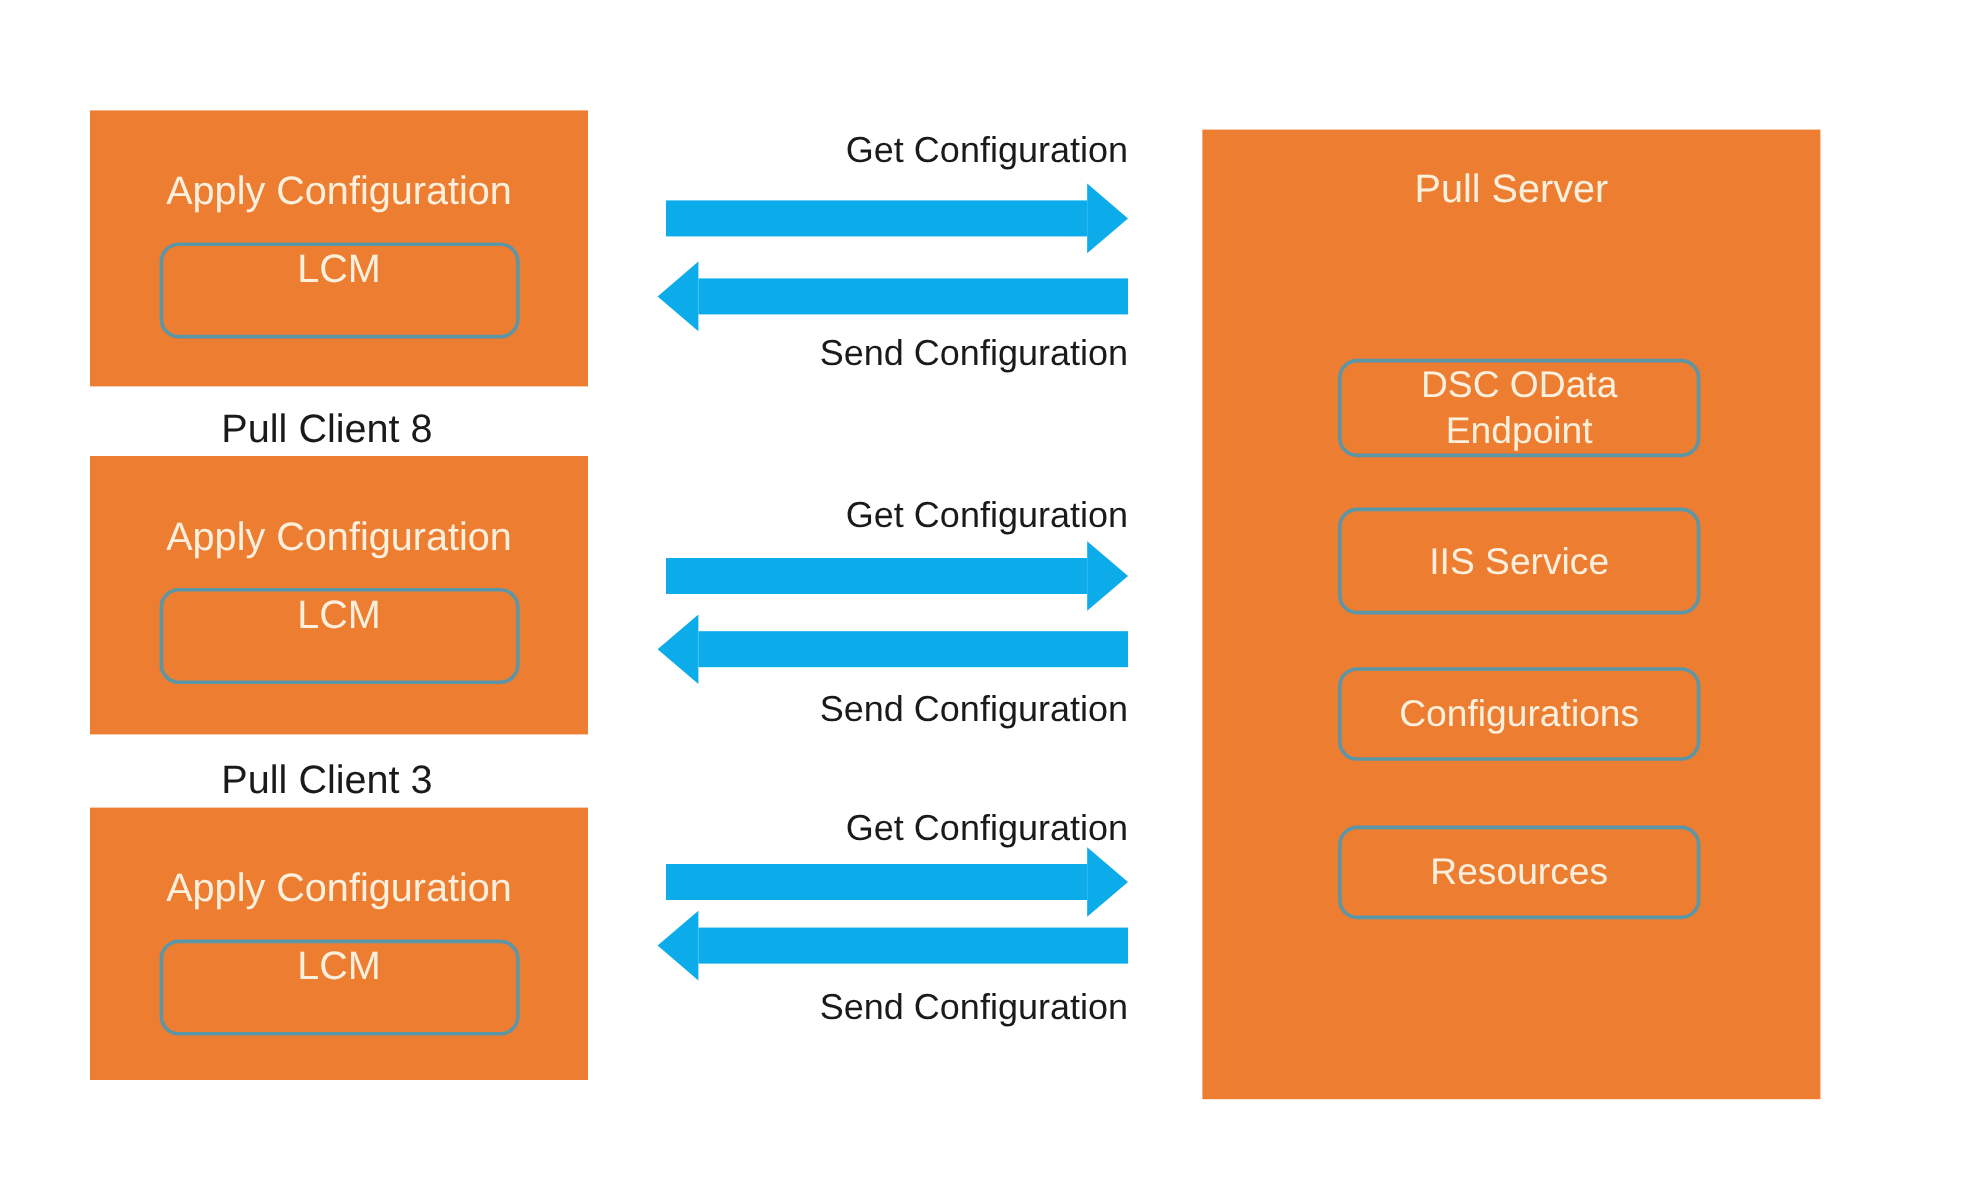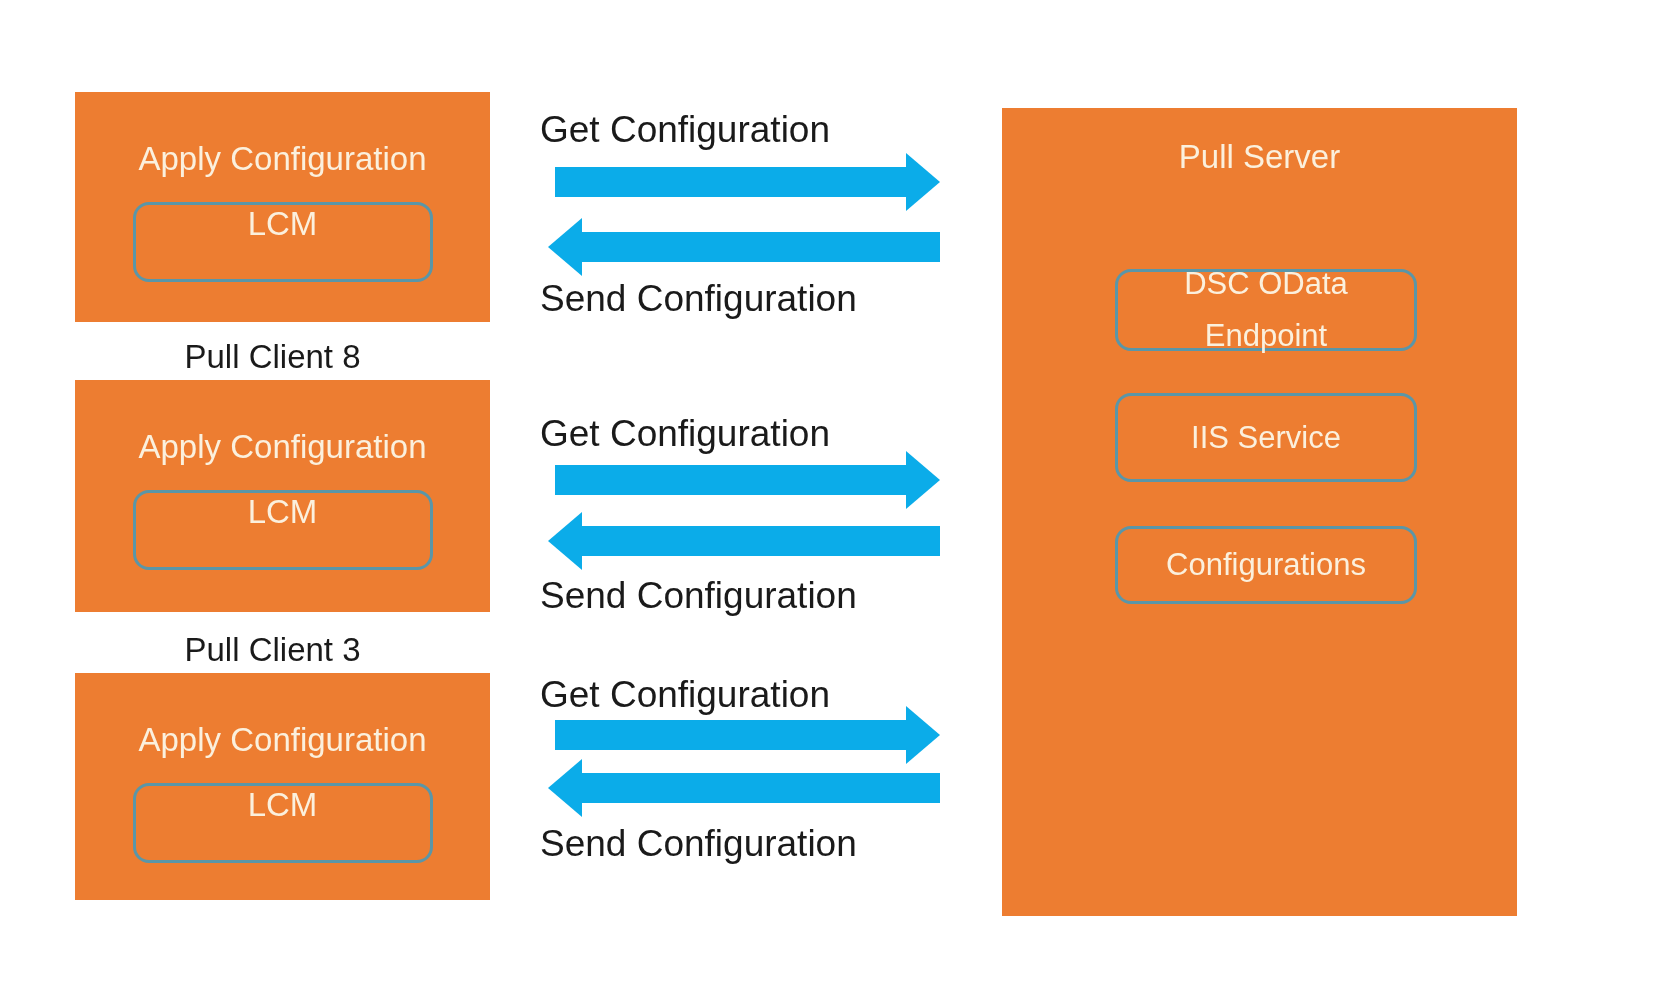--- a/index.html
+++ b/index.html
@@ -57,22 +57,22 @@
     justify-content: center;
     font-size: 33px;
     color: var(--light-text, #FBF0DD);
   }
 
   
   .flow-label {
     position: absolute;
     left: 540px;
     width: 400px;
-    text-align: left;
-    font-size: 37px;
+    text-align: right;
+    font-size: 30px;
     color: var(--dark-text, #1a1a1a);
     white-space: nowrap;
   }
   .arrow {
     position: absolute;
     height: 58px;
     display: flex;
     align-items: center;
   }
   .arrow-right { left: 555px; width: 385px; }
@@ -118,23 +118,24 @@
     position: absolute;
     left: 113px;
     width: 302px;
     box-sizing: border-box;
     border: 3px solid var(--inner-border, #5A96A8);
     border-radius: 16px;
     display: flex;
     align-items: center;
     justify-content: center;
     font-size: 31px;
-    line-height: 52px;
-    color: var(--light-text, #FBF0DD);
-    text-align: center;
+    line-height: 38px;
+    color: var(--light-text, #FBF0DD);
+    text-align: center;
+    margin-top: 30px;
   }
   .server-component .comp-text { max-width: 210px; }
   .comp-0 { top: 161px; height: 82px; }
   .comp-1 { top: 285px; height: 89px; }
   .comp-2 { top: 418px; height: 78px; text-align: right; }
   .comp-3 { top: 550px; height: 78px; }
 </style>
 </head>
 <body>
 
@@ -200,15 +201,18 @@
     <div class="server-title">Pull Server</div>
     <div class="server-component comp-0">
       <span class="comp-text">DSC OData Endpoint</span>
     </div>
     <div class="server-component comp-1">
       <span class="comp-text">IIS Service</span>
     </div>
     <div class="server-component comp-2">
       <span class="comp-text">Configurations</span>
     </div>
+    <div class="server-component comp-3">
+      <span class="comp-text">Resources</span>
+    </div>
   </div>
 
 </div>
 
 </body></html>

